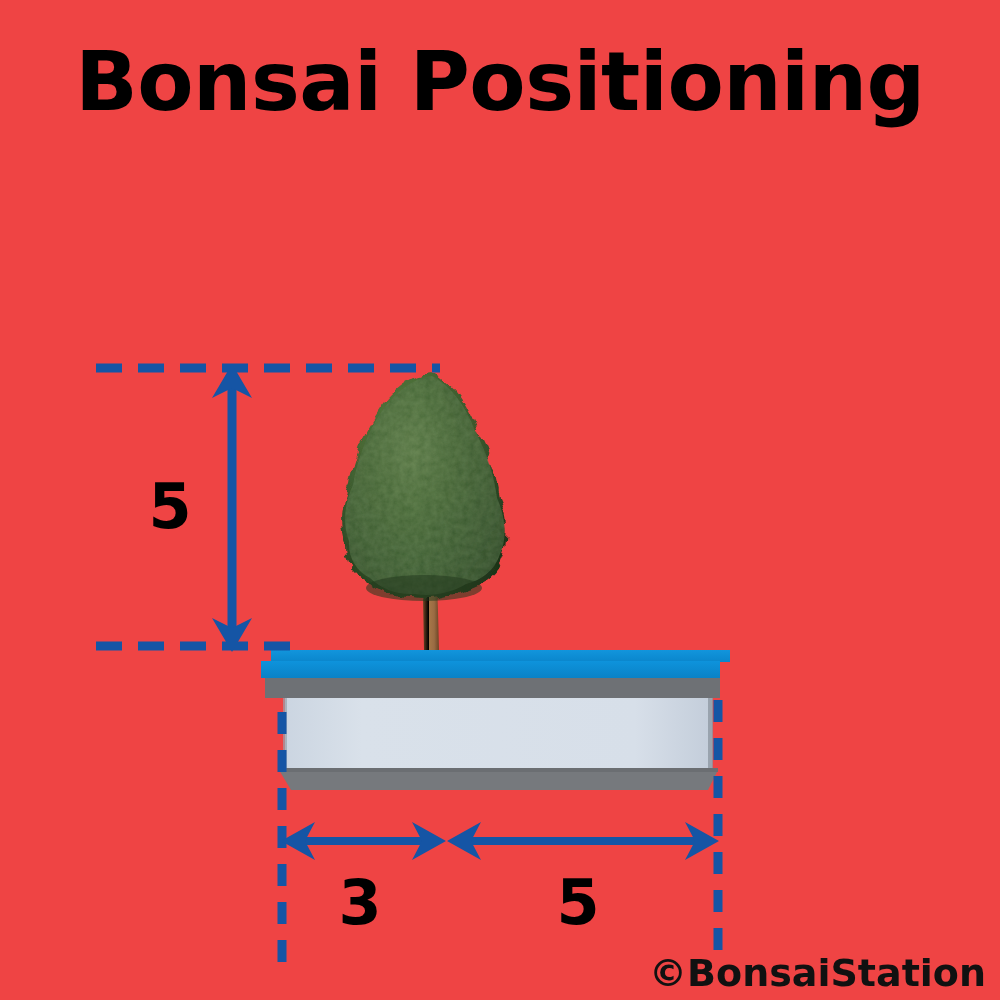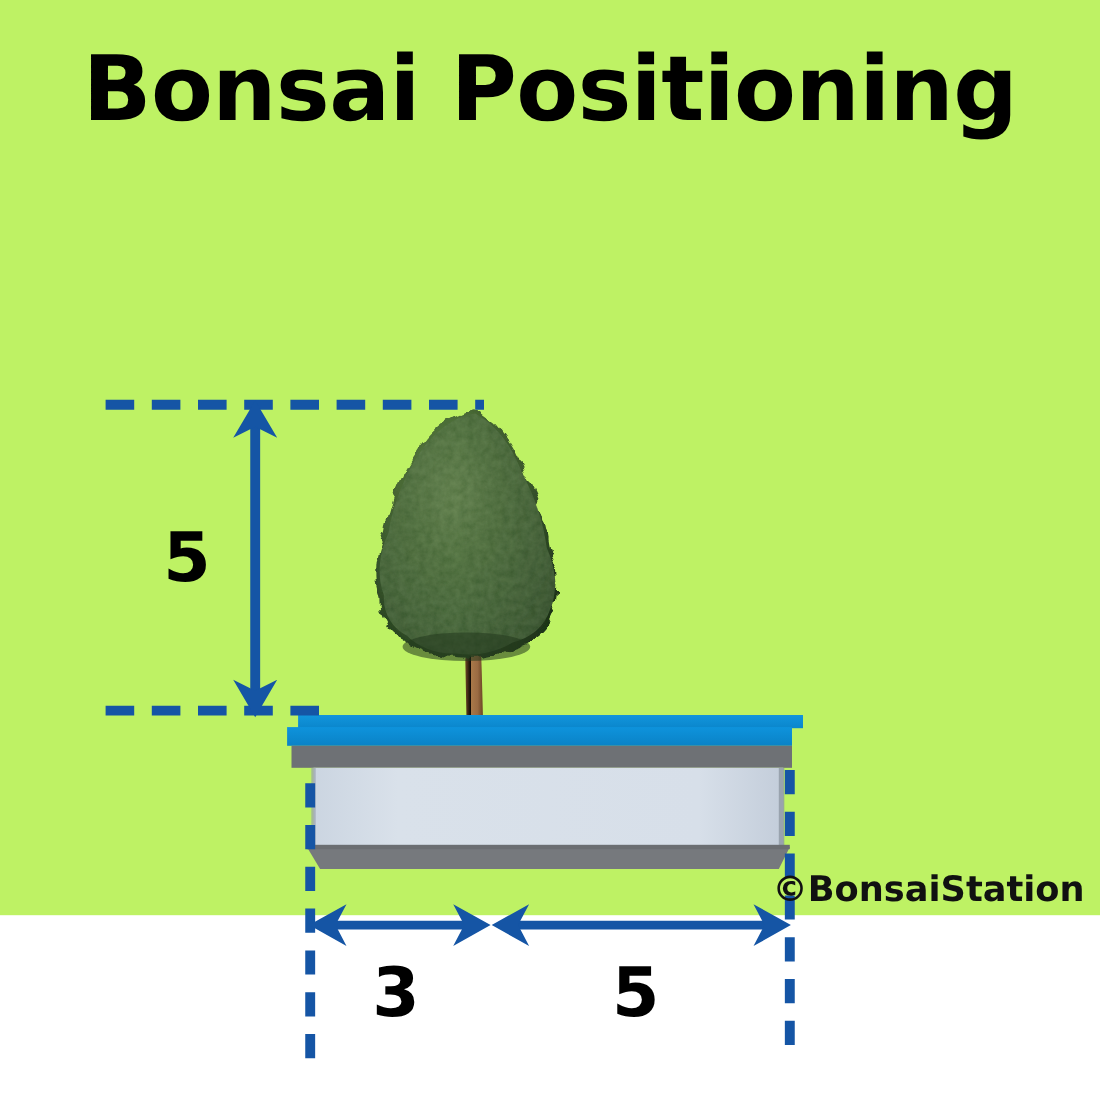--- a/index.html
+++ b/index.html
@@ -9,22 +9,22 @@
   }
   body {
     width: 1000px;
     height: 1000px;
     font-family: "DejaVu Sans", "Liberation Sans", sans-serif;
     overflow: hidden;
   }
   #canvas {
     position: relative;
     width: 1000px;
-    height: 832px;
-    background: #bef264;
+    height: 1000px;
+    background: #ef4444;
   }
 
   
   .title-block {
     position: absolute;
     left: 0;
     top: 28px;
     width: 1000px;
     text-align: center;
     color: #000000;
@@ -63,21 +63,21 @@
   #dim-label-left   { left: 315px; top: 872px; width: 90px; }
   #dim-label-right  { left: 533px; top: 872px; width: 90px; }
 
   
   #watermark {
     position: absolute;
     right: 14px;
     bottom: 8px;
     color: #111111;
     font-weight: bold;
-    font-size: 32px;
+    font-size: 38px;
     line-height: 1;
     font-family: "DejaVu Sans", "Liberation Sans", sans-serif;
     white-space: nowrap;
   }
 </style>
 </head>
 <body>
 
 <div id="canvas">
 

